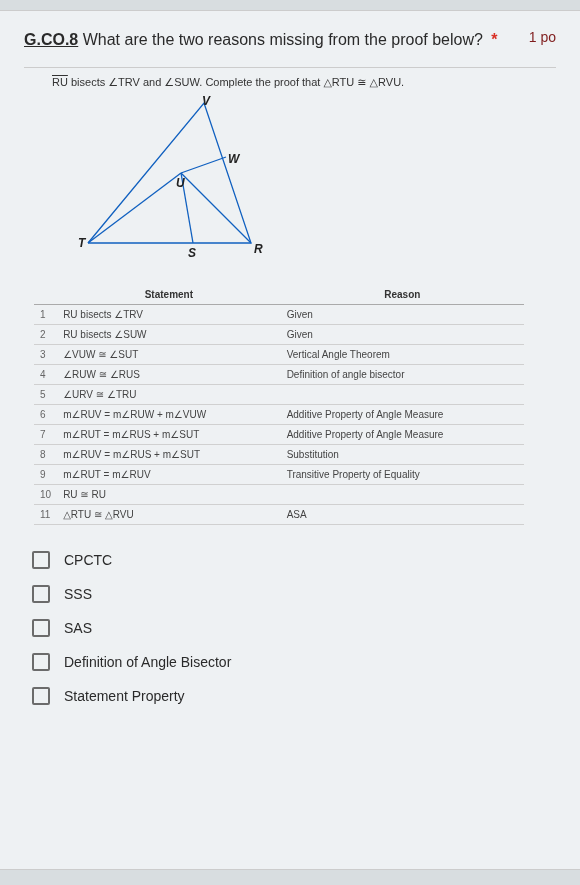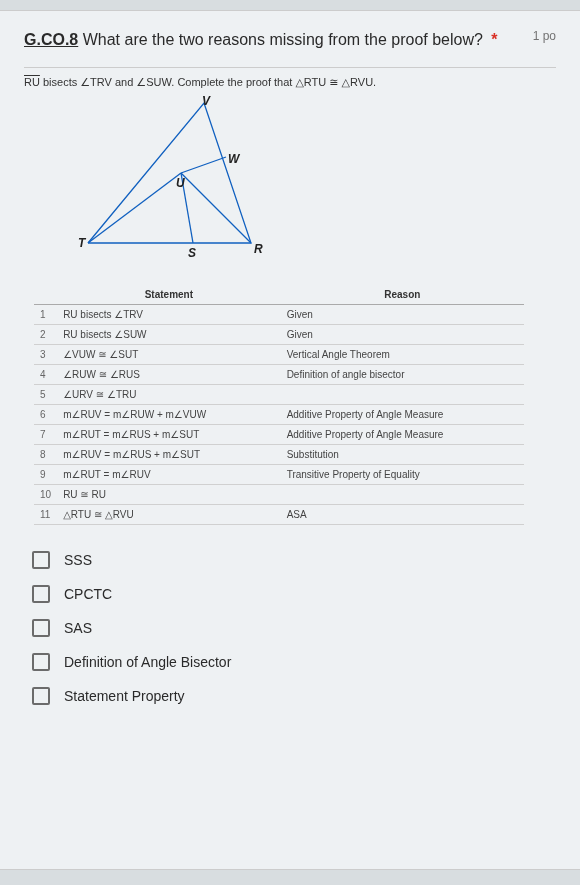--- a/index.html
+++ b/index.html
@@ -31,21 +31,21 @@
       font-weight: 400;
       line-height: 1.4;
       flex: 1;
     }
     .question-title .code {
       text-decoration: underline;
       font-weight: 700;
       margin-top: 48px;
     }
     .required { color: #d93025; font-weight: 700; margin: 0 4px; }
-    .points { font-size: 12px; color: #737373; white-space: nowrap; margin-left: 6px; }
+    .points { font-size: 14px; color: #7f1d1d; white-space: nowrap; margin-left: 6px; }
     .content-img {
       margin: 16px 0 4px 0;
       border-top: 1px solid #ccc;
       padding-top: 8px;
     }
     .prompt {
       font-size: 11px;
       color: #333;
       margin-bottom: 6px;
     }
@@ -102,21 +102,21 @@
     <div class="question-title">
       <span class="code">G.CO.8</span>
       <span>What are the two reasons missing from the proof below?</span>
       <span class="required">*</span>
     </div>
     <div class="points">1 po</div>
   </div>
 
   <div class="content-img">
     <div class="prompt">
-      <span style="text-decoration: overline;">RU</span> bisects ∠TRV and ∠SUW. Complete the proof that △RTU ≅ △RVU.
+      <span style="text-decoration: overline; margin-left: 28px;">RU</span> bisects ∠TRV and ∠SUW. Complete the proof that △RTU ≅ △RVU.
     </div>
 
     <div class="diagram">
       <svg width="210" height="176" viewBox="0 0 210 176">
         <polyline points="12,148 175,148 128,8 12,148" fill="none" stroke="#1060c0" stroke-width="1.3"></polyline>
         <line x1="12" y1="148" x2="105" y2="78" stroke="#1060c0" stroke-width="1.3"></line>
         <line x1="175" y1="148" x2="105" y2="78" stroke="#1060c0" stroke-width="1.3"></line>
         <line x1="105" y1="78" x2="117" y2="148" stroke="#1060c0" stroke-width="1.3"></line>
         <line x1="105" y1="78" x2="150" y2="62" stroke="#1060c0" stroke-width="1.3"></line>
         <text x="126" y="10" font-size="12" font-style="italic" font-weight="700" fill="#222">V</text>
@@ -192,28 +192,28 @@
             <td>△RTU ≅ △RVU</td>
             <td>ASA</td>
           </tr>
         </tbody>
     </table>
   </div>
 
   <div class="options" id="options">
       <div class="option">
         <span class="checkbox"></span>
+        <span class="option-label">CPCTC</span>
+      </div>
+      <div class="option">
+        <span class="checkbox"></span>
         <span class="option-label">SSS</span>
       </div>
       <div class="option">
         <span class="checkbox"></span>
-        <span class="option-label">CPCTC</span>
-      </div>
-      <div class="option">
-        <span class="checkbox"></span>
         <span class="option-label">SAS</span>
       </div>
       <div class="option">
         <span class="checkbox"></span>
         <span class="option-label">Definition of Angle Bisector</span>
       </div>
       <div class="option">
         <span class="checkbox"></span>
         <span class="option-label">Statement Property</span>
       </div>

